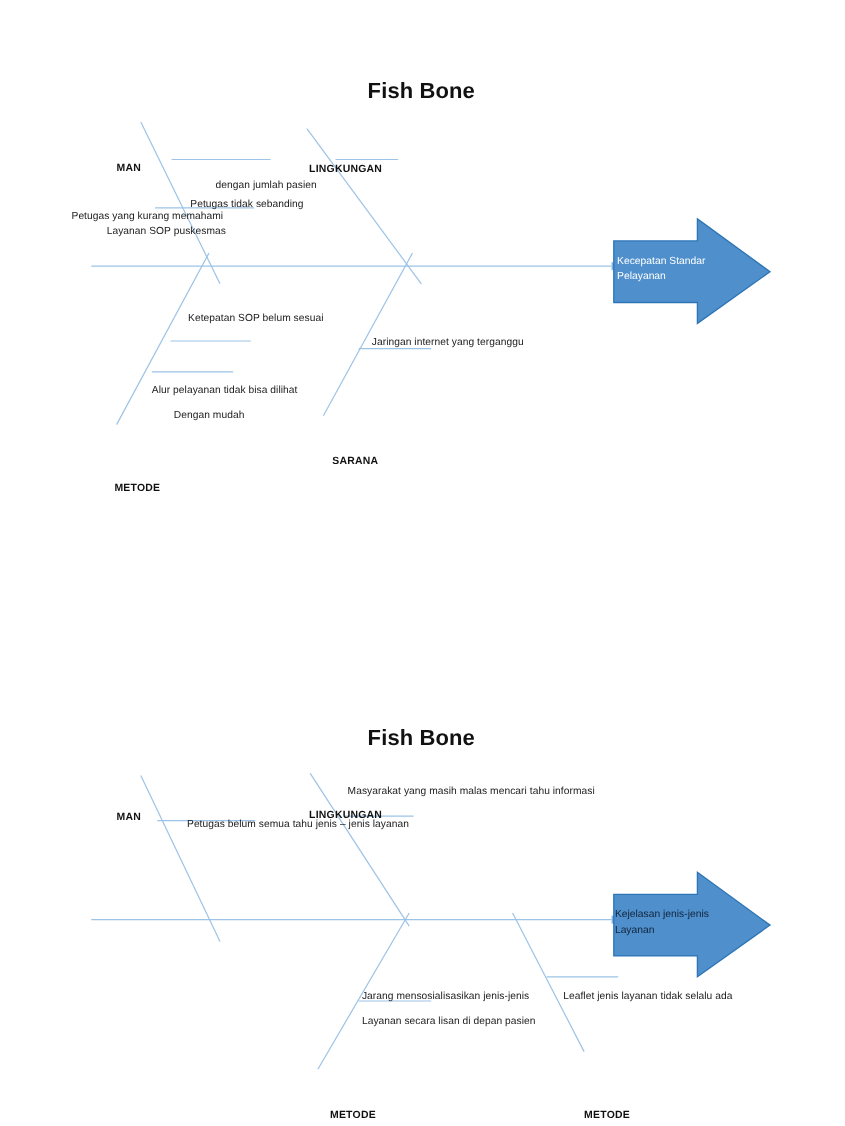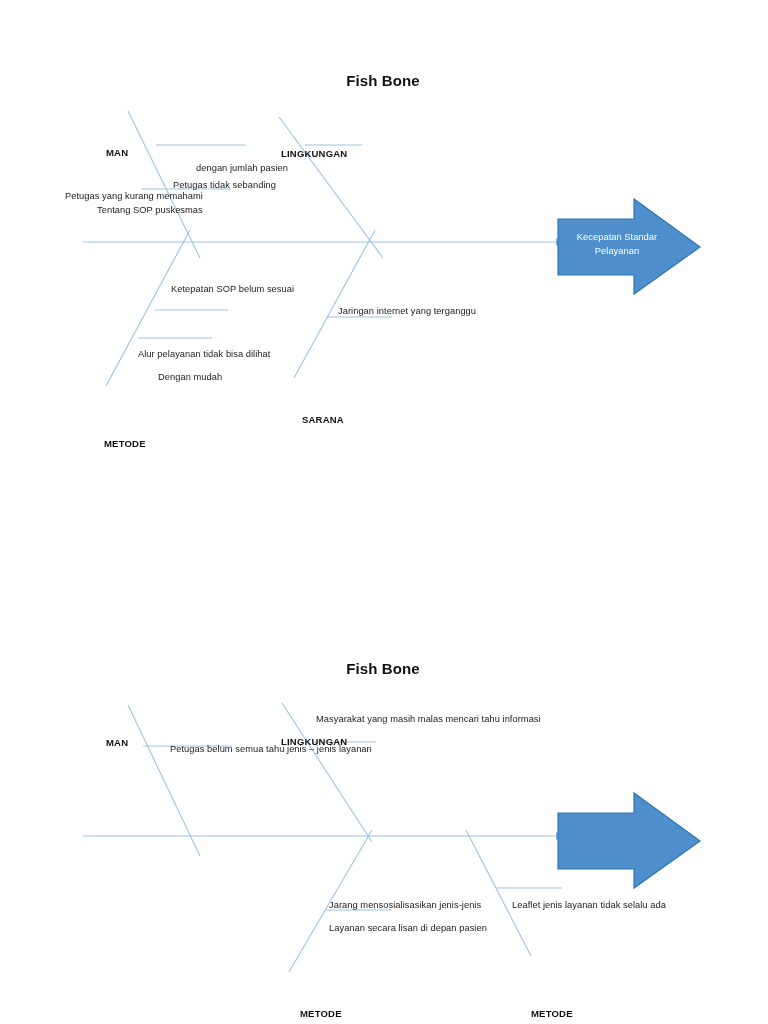--- a/index.html
+++ b/index.html
@@ -37,21 +37,21 @@
     width: 768px;
     height: 512px;
     overflow: visible;
   }
   #diagram-2 .fb-svg { height: 430px; }
 
   .title {
     position: absolute;
     width: 220px;
     text-align: center;
-    font-size: 15px;
+    font-size: 20px;
     font-weight: bold;
     letter-spacing: 0.1px;
     color: #111111;
     white-space: nowrap;
   }
   .cat-label {
     position: absolute;
     font-size: 9.5px;
     font-weight: bold;
     letter-spacing: 0.2px;
@@ -62,21 +62,20 @@
   .cause-text {
     position: absolute;
     font-size: 9.3px;
     font-weight: normal;
     color: #1b1b1b;
     white-space: nowrap;
     letter-spacing: 0.05px;
   }
   .arrow-label {
     position: absolute;
-    text-align: center;
     font-size: 9.4px;
     line-height: 14px;
     white-space: nowrap;
   }
   .arrow-label.light { color: #ffffff; }
   .arrow-label.dark { color: #11243b; }
 </style>
 </head>
 <body>
 
@@ -110,21 +109,21 @@
     </svg>
 
     <div class="cat-label" style="left:106px; top:103px;">MAN</div>
     <div class="cat-label" style="left:281px; top:104px;">LINGKUNGAN</div>
     <div class="cat-label" style="left:104px; top:394px;">METODE</div>
     <div class="cat-label" style="left:302px; top:370px;">SARANA</div>
 
     <div class="cause-text" style="left:173px; top:148px;margin-top:32px;">Petugas tidak sebanding</div>
     <div class="cause-text" style="left:196px; top:163px;">dengan jumlah pasien</div>
     <div class="cause-text" style="left:65px; top:191px;">Petugas yang kurang memahami</div>
-    <div class="cause-text" style="left:97px; top:205px;">Tentang SOP puskesmas</div>
+    <div class="cause-text" style="left:97px; top:205px;">Layanan SOP puskesmas</div>
 
     <div class="cause-text" style="left:171px; top:284px;">Ketepatan SOP belum sesuai</div>
     <div class="cause-text" style="left:138px; top:349px;">Alur pelayanan tidak bisa dilihat</div>
     <div class="cause-text" style="left:138px; top:372px;padding-left:20px;">Dengan mudah</div>
 
     <div class="cause-text" style="left:338px; top:306px;">Jaringan internet yang terganggu</div>
 
     <div class="arrow-label light" style="left:561px; top:230px; width:112px;">
       <div>Kecepatan Standar</div>
       <div>Pelayanan</div>
@@ -161,15 +160,19 @@
     <div class="cat-label" style="left:531px; top:370px;">METODE</div>
 
     <div class="cause-text" style="left:316px; top:120px;">Masyarakat yang masih malas mencari tahu informasi</div>
     <div class="cause-text" style="left:170px; top:150px;">Petugas belum semua tahu jenis – jenis layanan</div>
 
     <div class="cause-text" style="left:329px; top:306px;">Jarang mensosialisasikan jenis-jenis</div>
     <div class="cause-text" style="left:329px; top:329px;">Layanan secara lisan di depan pasien</div>
 
     <div class="cause-text" style="left:512px; top:306px;">Leaflet jenis layanan tidak selalu ada</div>
 
+    <div class="arrow-label dark" style="left:559px; top:230px; width:116px;">
+      <div>Kejelasan jenis-jenis</div>
+      <div>Layanan</div>
+    </div>
   </div>
 
 </div>
 
 </body></html>

